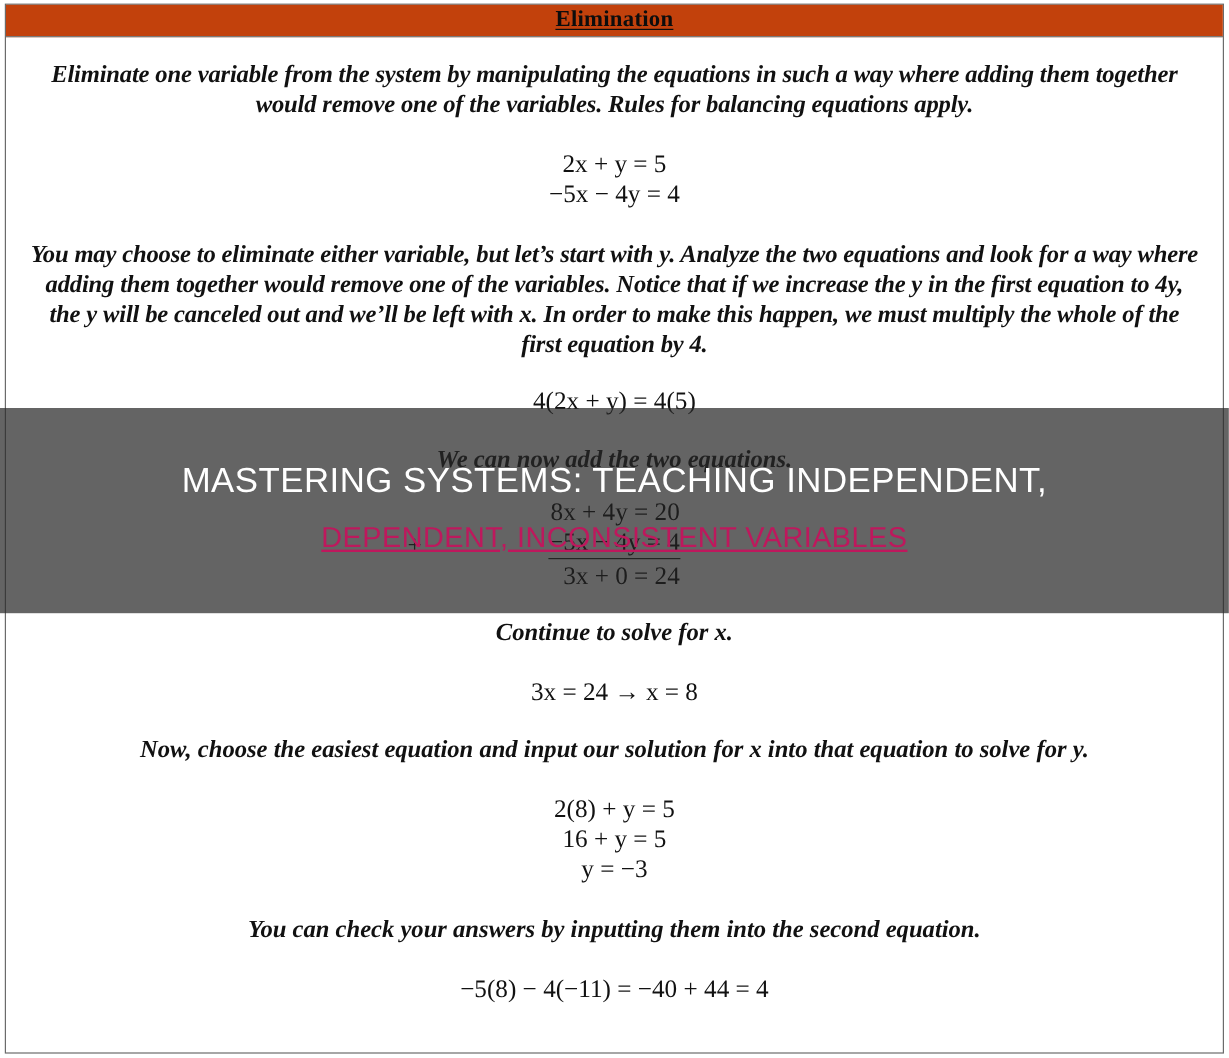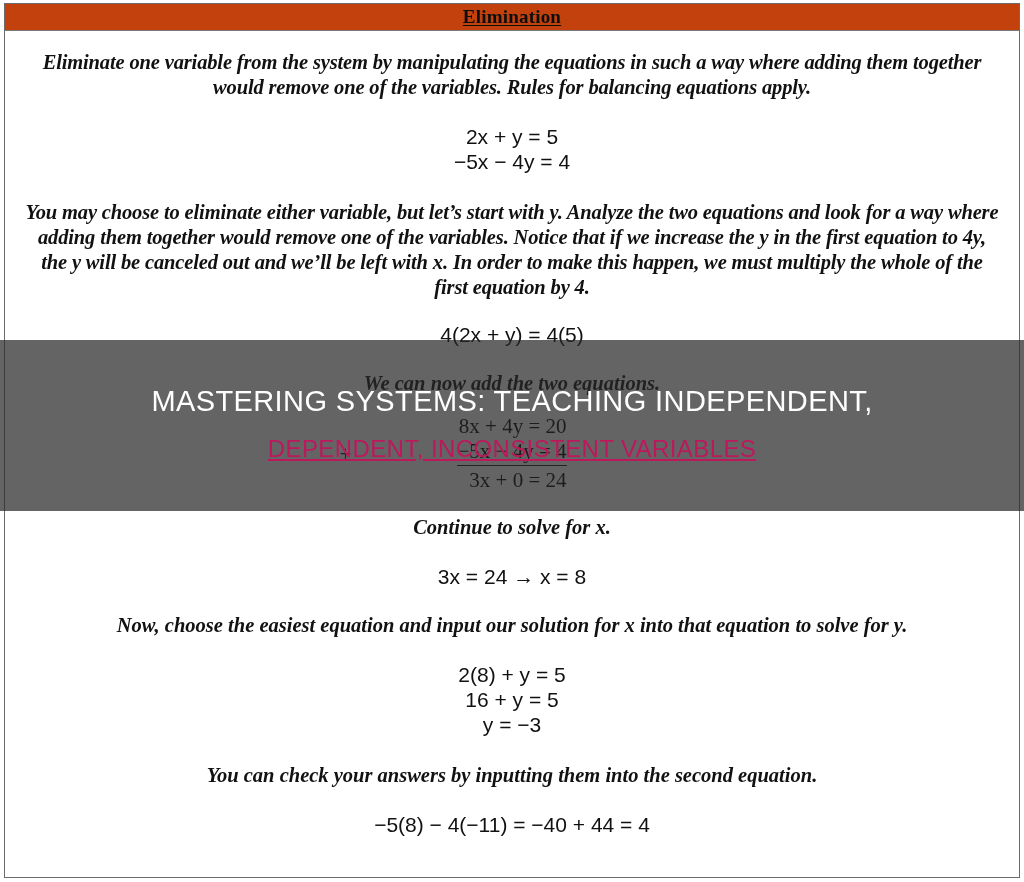--- a/index.html
+++ b/index.html
@@ -71,21 +71,21 @@
     font-style: italic;
     font-weight: bold;
     font-size: 20.5px;
     line-height: 25px;
     color: #111111;
     text-align: center;
     letter-spacing: -0.15px;
   }
 
   .eqblock {
-    font-family: Liberation Sans, sans-serif;
+    font-family: Liberation Serif, serif;
     font-size: 21px;
     line-height: 25px;
     color: #111111;
     text-align: center;
   }
 
   .caption {
     font-family: "Liberation Serif", serif;
     font-style: italic;
     font-weight: bold;

